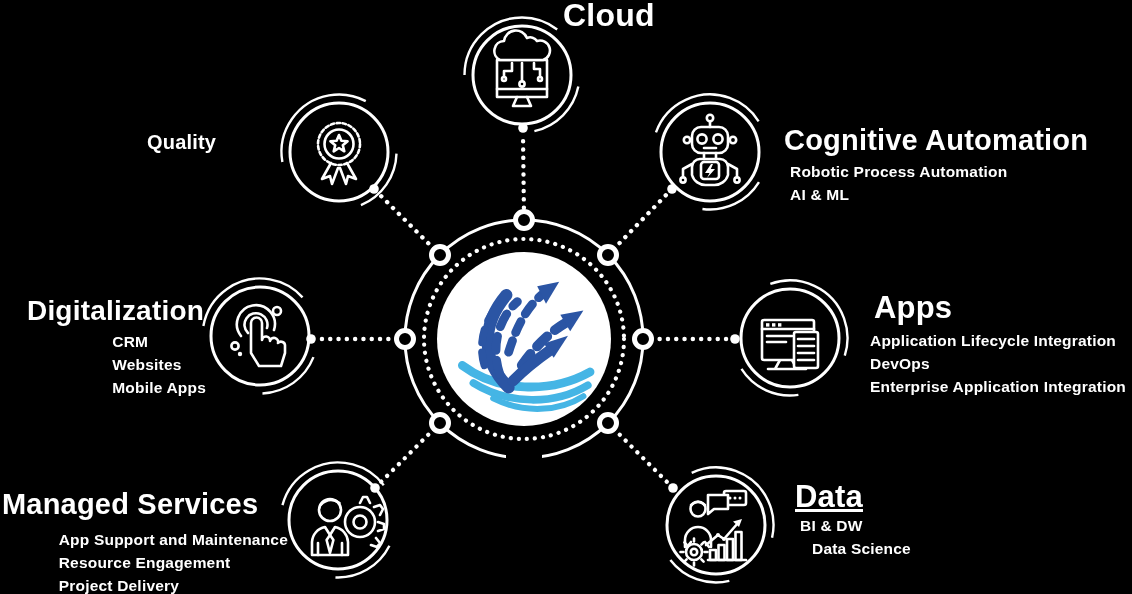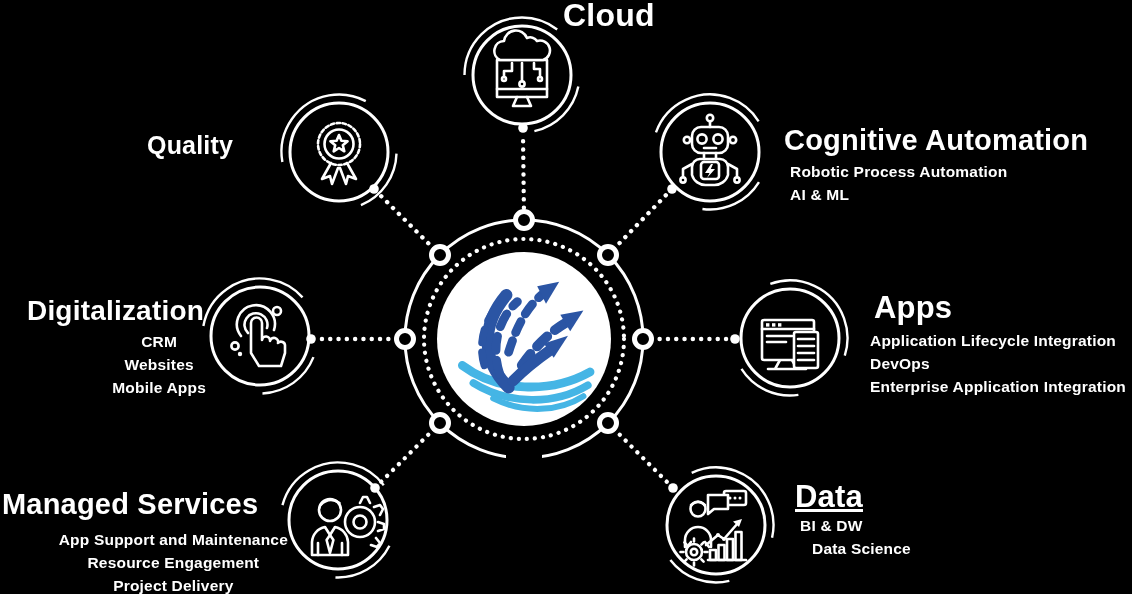--- a/index.html
+++ b/index.html
@@ -1,34 +1,34 @@
 <!DOCTYPE html>
 <html><head>
 <meta charset="utf-8">
 <style>
   html,body{margin:0;padding:0;background:#000;}
   #stage{position:relative;width:1132px;height:594px;background:#000;overflow:hidden;
          font-family:"Liberation Sans",sans-serif;color:#fff;padding-left:36px;}
   #stage svg{position:absolute;display:block;}
   .title{position:absolute;font-weight:700;white-space:nowrap;line-height:1.12;color:#fff;letter-spacing:.2px;}
   .items{position:absolute;font-weight:600;font-size:15.5px;line-height:23px;white-space:nowrap;color:#fff;letter-spacing:.2px;}
-  .items.right{text-align:center;}
+  .items.right{text-align:left;}
   .indent{margin-left:12px;}
   
   .ln{fill:none;stroke:#fff;stroke-width:2.6;stroke-linecap:round;stroke-linejoin:round;}
   .lnb{fill:#000;stroke:#fff;stroke-width:2.6;stroke-linecap:round;stroke-linejoin:round;}
   .fw{fill:#fff;stroke:none;}
   .ring{fill:none;stroke:#fff;stroke-width:3;}
   .arc{fill:none;stroke:#fff;stroke-width:2.4;}
   .dotline{fill:none;stroke:#fff;stroke-width:4.4;stroke-linecap:round;stroke-dasharray:0.1 8.2;}
   .dotring{fill:none;stroke:#fff;stroke-width:4.2;stroke-linecap:round;stroke-dasharray:0.1 8;}
   .node{fill:#000;stroke:#fff;stroke-width:5;}
   
   #t-cloud{left:563px;top:-2px;font-size:32px;}
-  #t-quality{left:147px;top:131px;font-size:25px;}
+  #t-quality{left:147px;top:131px;font-size:20px;}
   #t-cognitive{left:784px;top:124px;font-size:29px;text-align:center;}
   #t-apps{left:874px;top:291px;font-size:31px;}
   #t-data{left:795px;top:480px;font-size:31px;text-decoration:underline;}
   #t-managed{left:2px;top:488px;font-size:29px;}
   #t-digital{right:964px;top:295px;font-size:28px;}
   
   #i-cognitive{left:790px;top:160px;}
   #i-apps{left:870px;top:329px;}
   #i-data{left:800px;top:514px;}
   #i-managed{right:880px;top:496px;margin-top:32px;}

